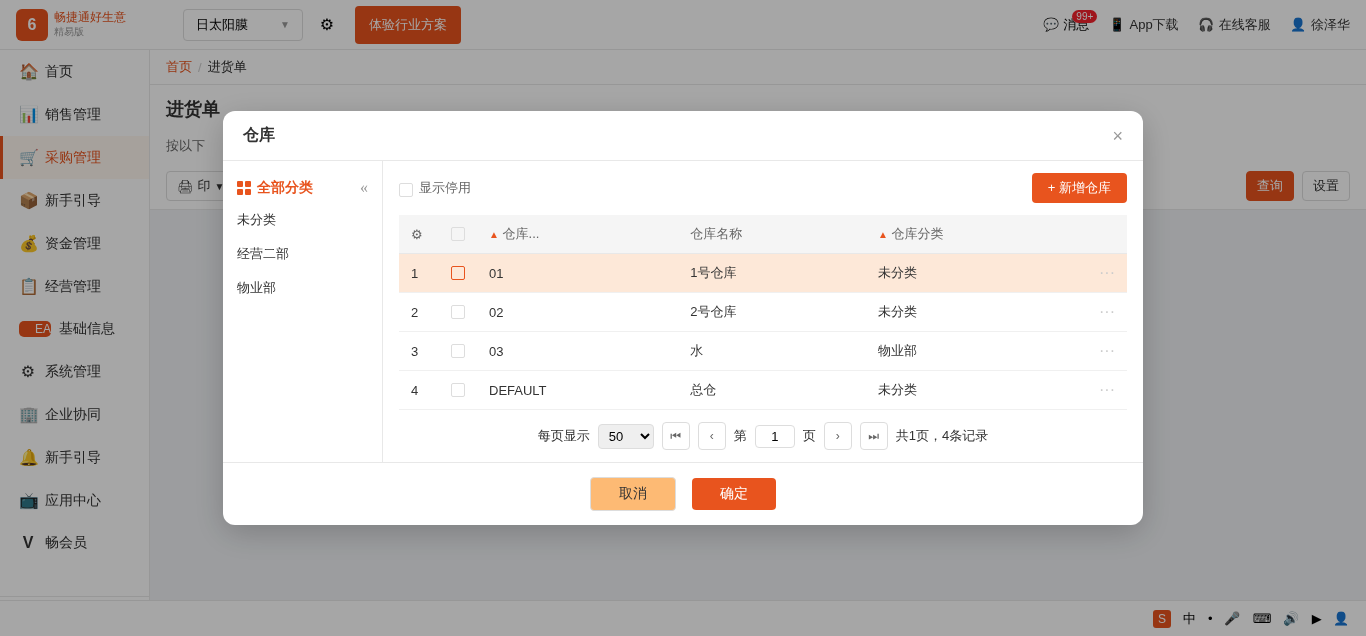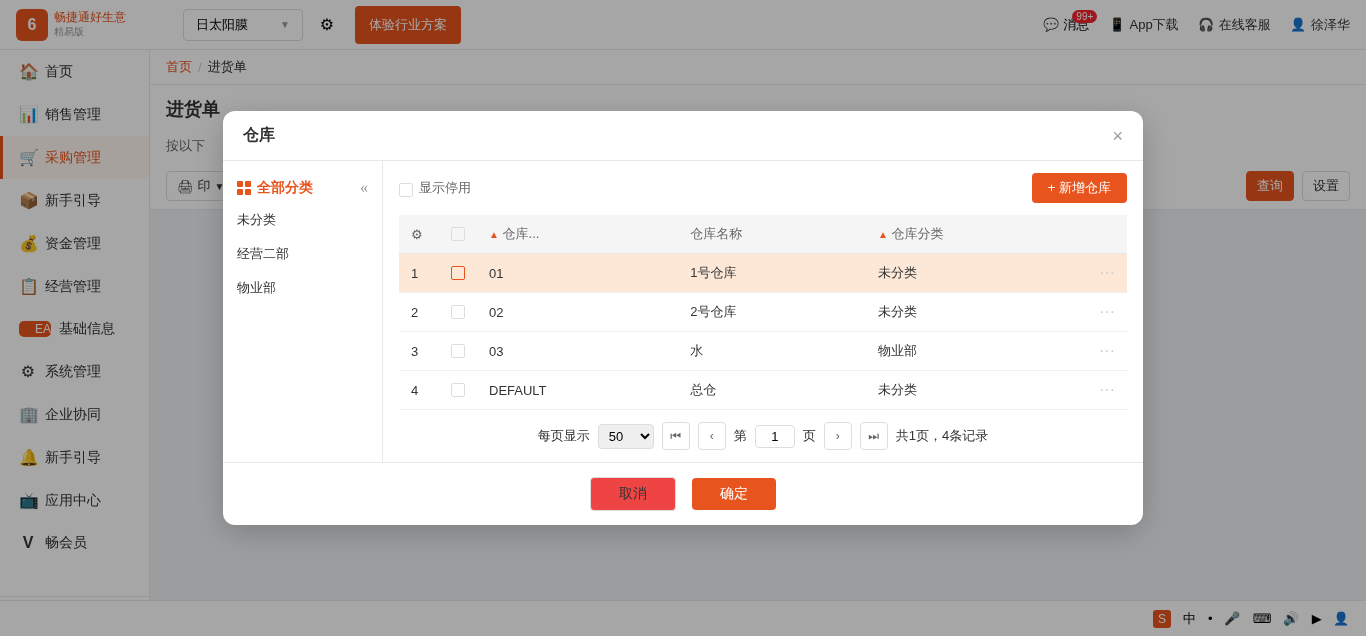--- a/index.html
+++ b/index.html
@@ -270,21 +270,21 @@
       align-items: center;
       justify-content: center;
       gap: 16px;
       padding: 14px 20px;
       border-top: 1px solid #e8e8e8;
     }
     .btn-cancel {
       padding: 7px 28px;
       border: 1px solid #ddd;
       border-radius: 4px;
-      background: #ef4444;
+      background: #fdba74;
       cursor: pointer;
       font-size: 14px;
       color: #333;
     }
     .btn-confirm {
       padding: 7px 28px;
       border: none;
       border-radius: 4px;
       background: #e8541e;
       color: #fff;

